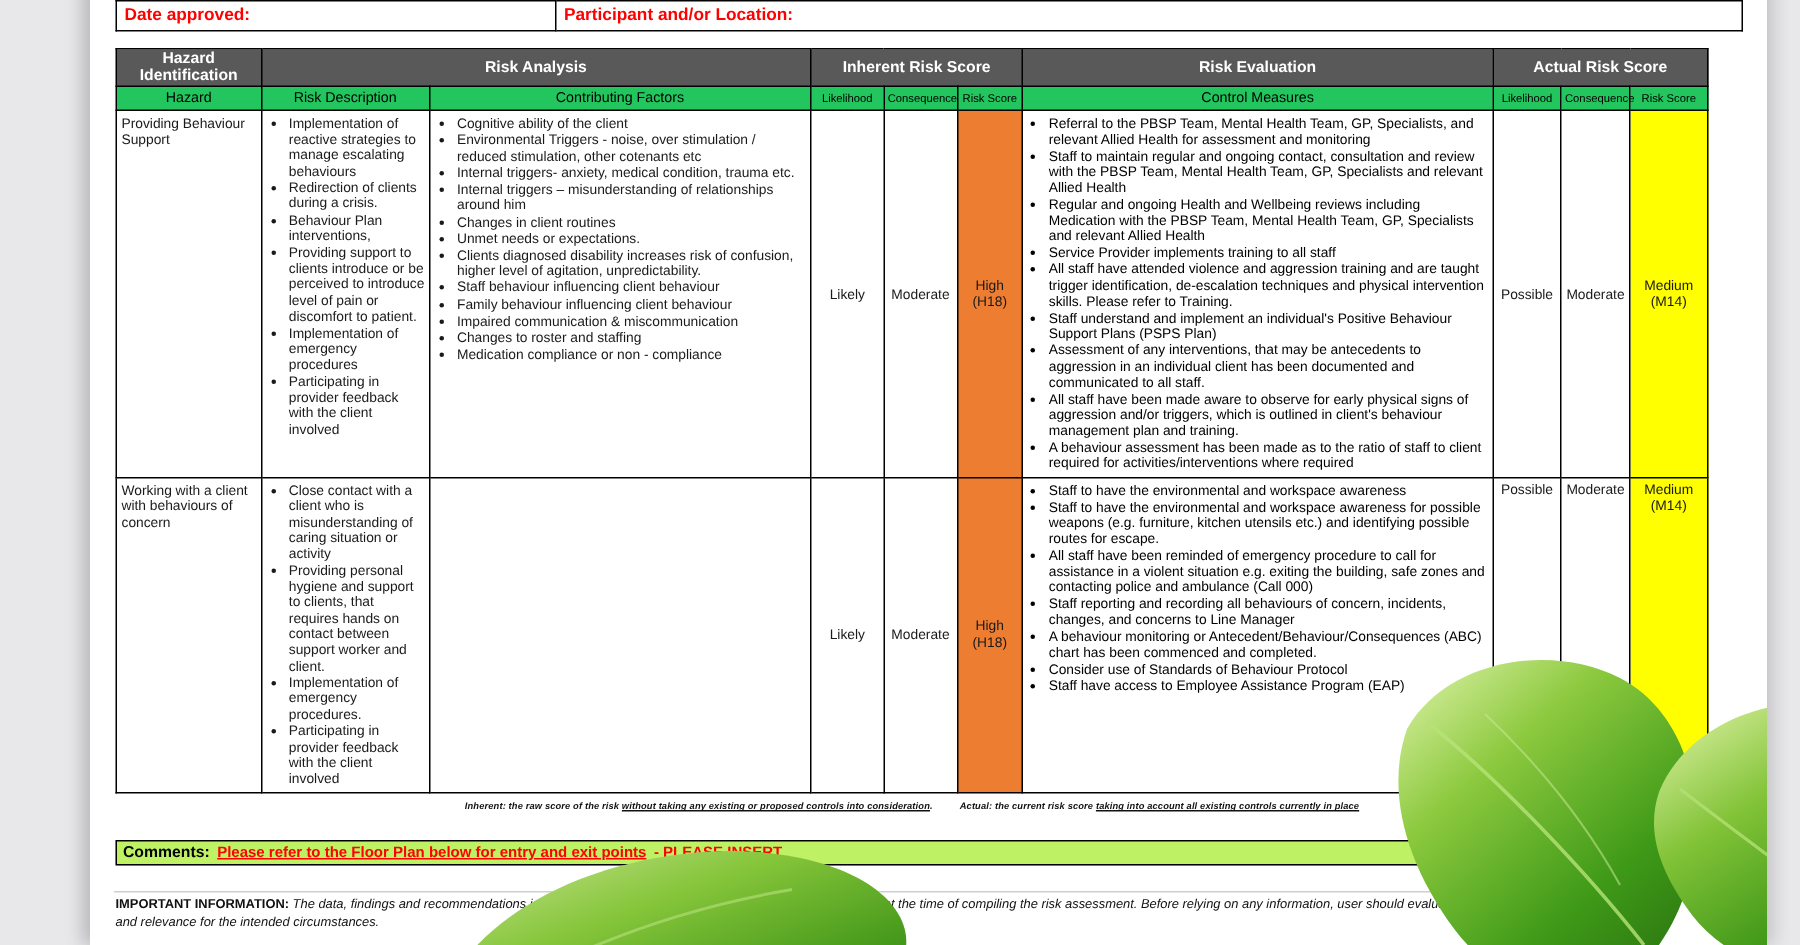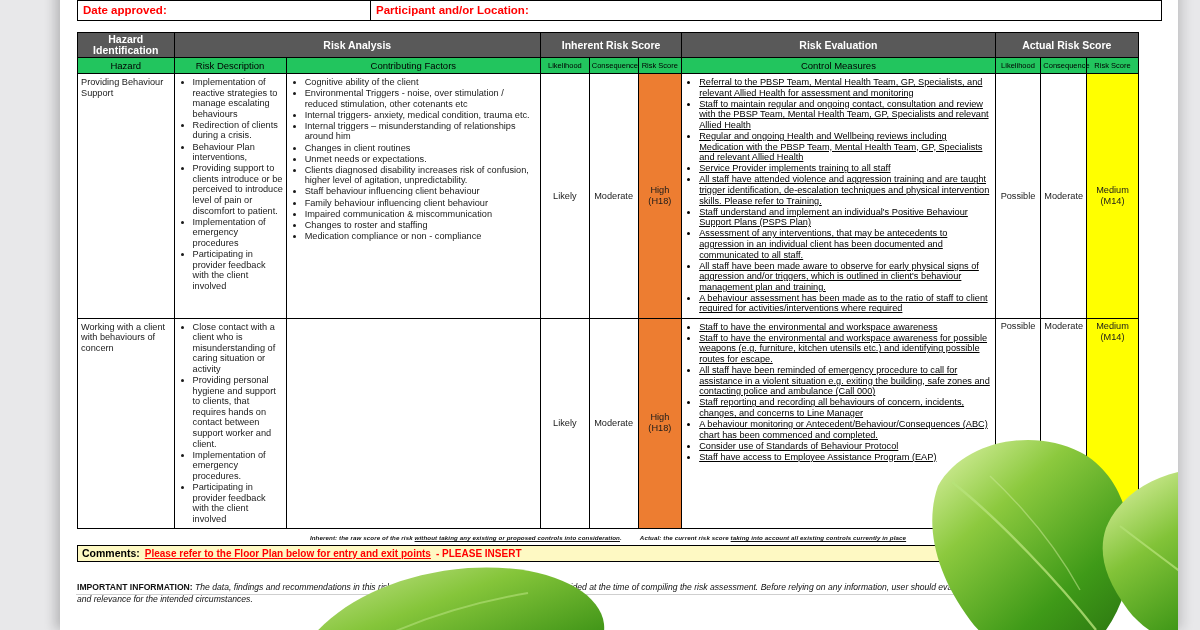--- a/index.html
+++ b/index.html
@@ -81,21 +81,21 @@
   col.w-ctrl{width:302px;}
   col.w-lik2{width:44px;}
   col.w-con2{width:44px;}
   col.w-rs2{width:50px;}
 
   td.cell{padding:3px 2px 3px 3px;font-size:9.2px;line-height:10.6px;color:#1a1a1a;}
   td.cell.narrow{font-size:9.2px;line-height:10.6px;}
   ul.bl{margin:0;padding-left:15px;list-style:disc;}
   ul.bl li{margin:0 0 0.5px 0;padding:0;}
   td.ctrl{padding:3px 4px 3px 3px;font-size:9.2px;line-height:10.6px;}
-  td.ctrl ul.bl{padding-left:14px;text-decoration:underline;}
+  td.ctrl ul.bl{padding-left:14px;}
 
   td.score{
     text-align:center;
     vertical-align:middle;
     font-size:9.2px;
     color:#1a1a1a;
     padding:2px;
   }
   td.score.rs{
     font-weight:normal;
@@ -112,23 +112,23 @@
     color:#111;
     margin-top:5px;
     line-height:8px;
     letter-spacing:.1px;
   }
   .note u{text-decoration:underline;}
   .note .sp{display:inline-block;width:18px;}
 
   
   .commentsbox{
-    width:1062px;margin-left:1px;margin-top:3px;
+    width:1062px;margin-left:1px;margin-top:18px;
     border:1.3px solid #000;
-    background:#fef9c3;
+    background:#bef264;
     height:17px;
     box-sizing:border-box;
     padding:1px 4px;
     display:flex;
     align-items:center;
     gap:5px;
   }
   .comments-label{font-size:10.5px;font-weight:bold;color:#000;}
   .comments-val{font-size:10px;font-weight:bold;color:#ff0000;text-decoration:underline;}
   .comments-tail{font-size:10px;font-weight:bold;color:#ff0000;}

